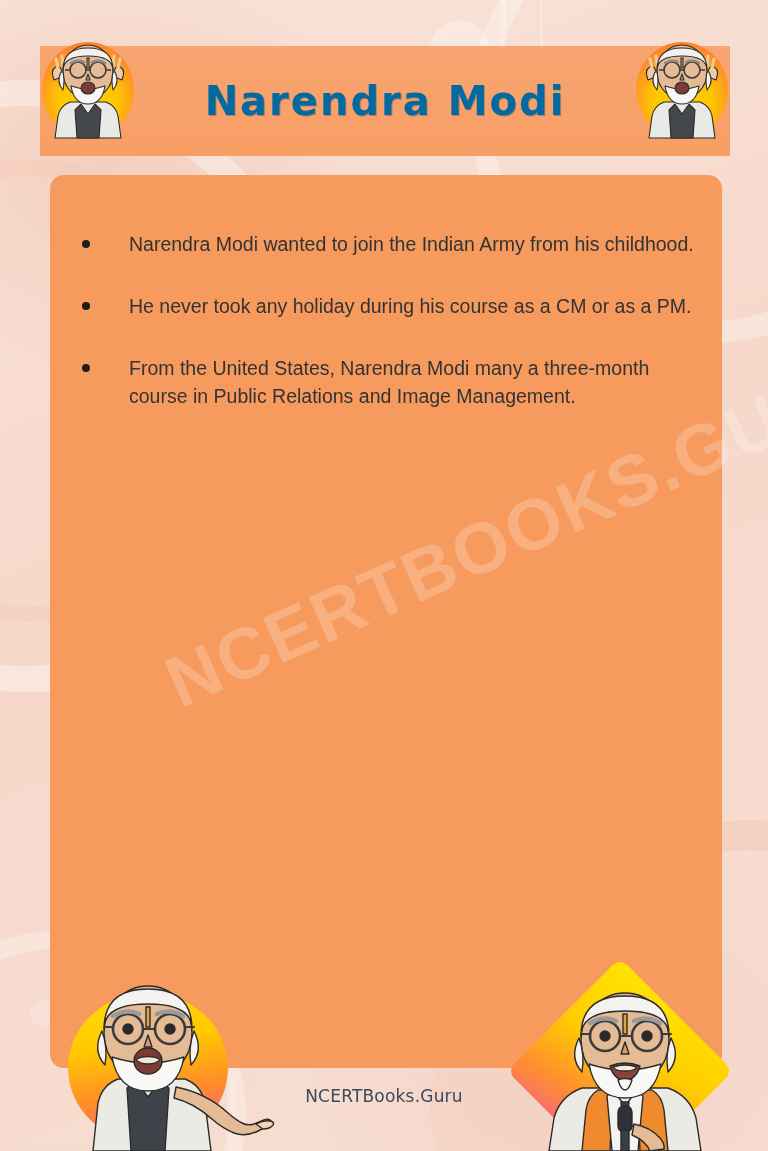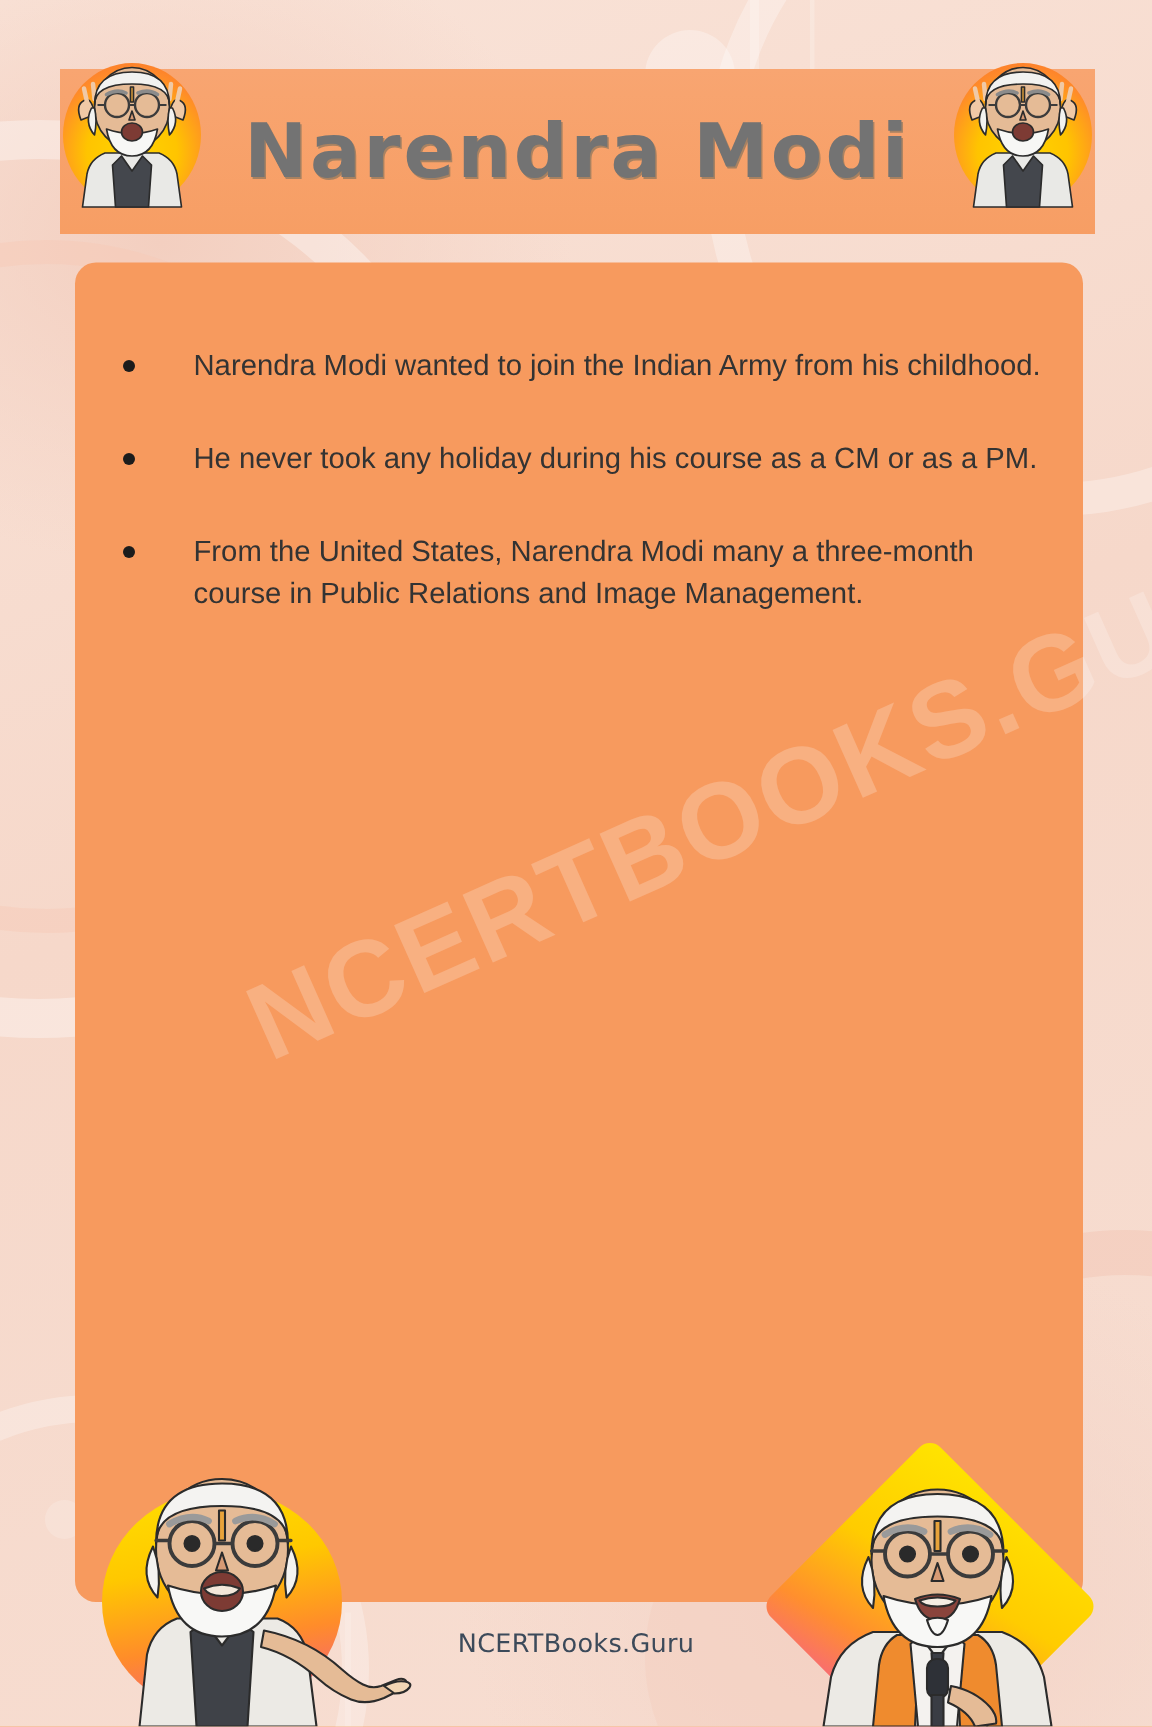--- a/index.html
+++ b/index.html
@@ -70,22 +70,22 @@
     position: absolute;
     left: 40px; top: 46px;
     width: 690px; height: 110px;
     background: linear-gradient(180deg, #f8a571 0%, #f79e64 100%);
   }
   .header-title {
     position: absolute;
     left: 150px; top: 46px;
     width: 470px; height: 110px;
     display: flex; align-items: center; justify-content: center;
-    color: #737373;
-    font-size: 50px;
+    color: #0369a1;
+    font-size: 40px;
     font-weight: bold;
     letter-spacing: 2px;
     font-family: "DejaVu Sans", sans-serif;
     text-shadow: 1px 1px 0 rgba(20,72,82,0.35);
     white-space: nowrap;
   }
 
   
   .avatar {
     position: absolute;

